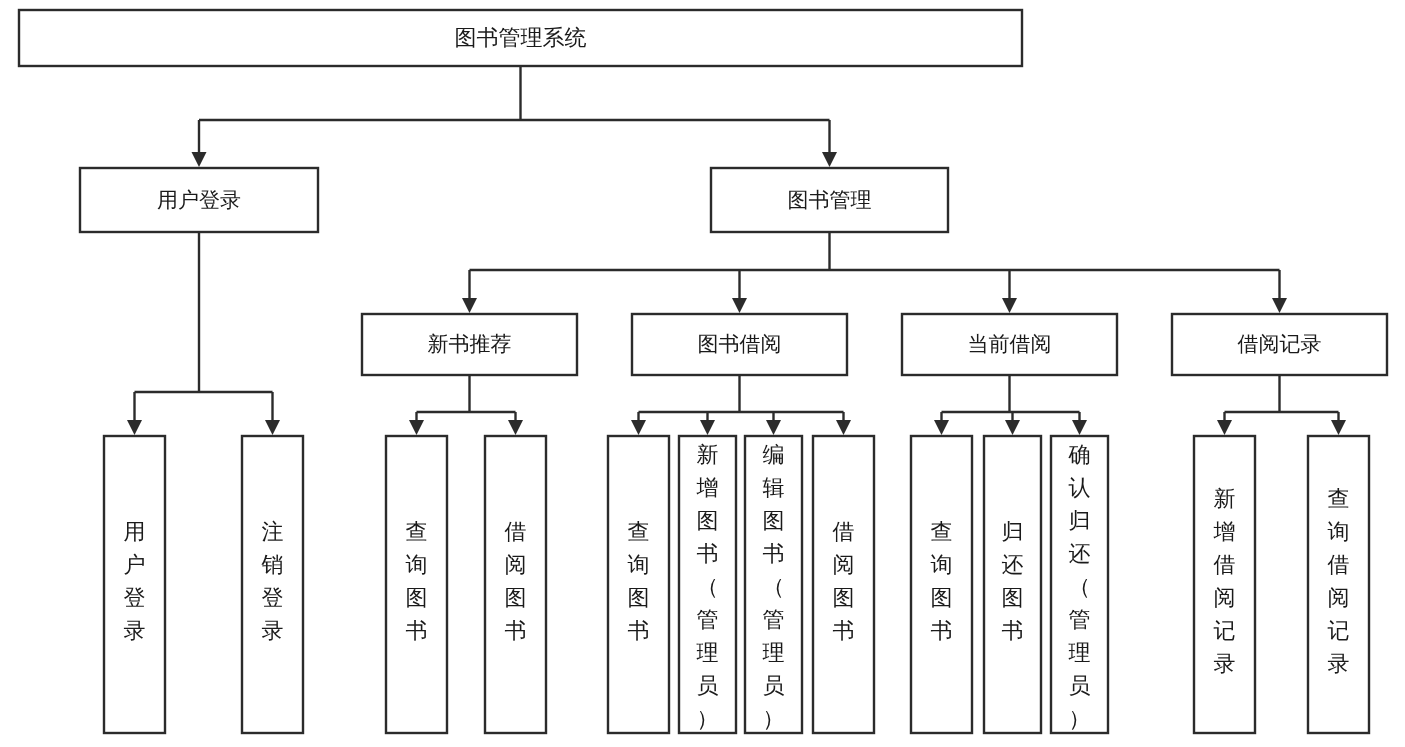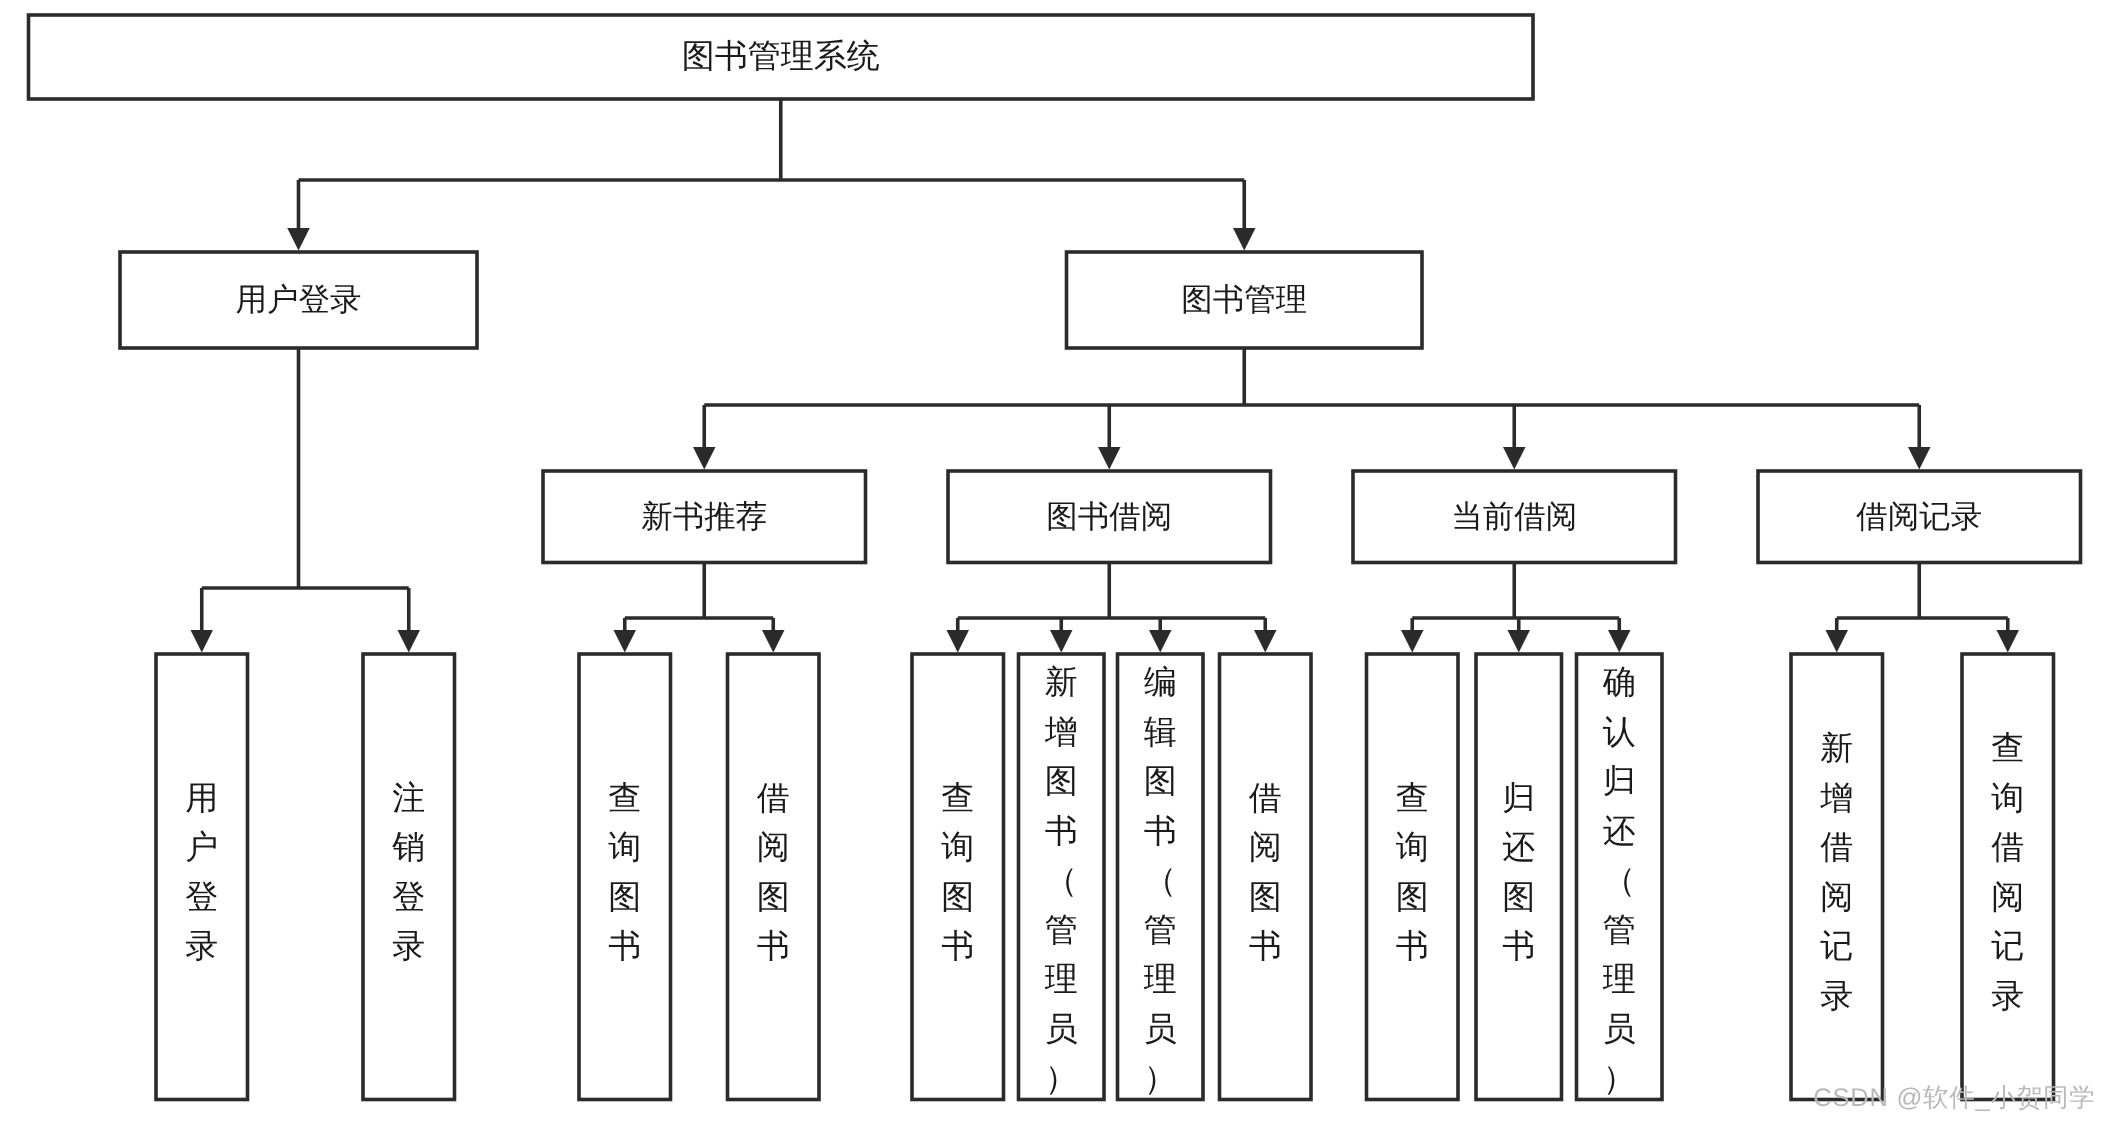--- a/index.html
+++ b/index.html
@@ -206,14 +206,13 @@
         <g>
           <rect x="1194" y="436" width="61" height="297" class="node-box"></rect>
           <text x="1224.5" y="506" class="leaf-label"><tspan x="1224.5" dy="0">新</tspan><tspan x="1224.5" dy="33">增</tspan><tspan x="1224.5" dy="33">借</tspan><tspan x="1224.5" dy="33">阅</tspan><tspan x="1224.5" dy="33">记</tspan><tspan x="1224.5" dy="33">录</tspan></text>
         </g>
         <g>
           <rect x="1308" y="436" width="61" height="297" class="node-box"></rect>
           <text x="1338.5" y="506" class="leaf-label"><tspan x="1338.5" dy="0">查</tspan><tspan x="1338.5" dy="33">询</tspan><tspan x="1338.5" dy="33">借</tspan><tspan x="1338.5" dy="33">阅</tspan><tspan x="1338.5" dy="33">记</tspan><tspan x="1338.5" dy="33">录</tspan></text>
         </g>
       </g>
   </svg>
-  <div class="watermark-text">CSDN @软件_小贺同学</div>
 </div>
 
 </body></html>

